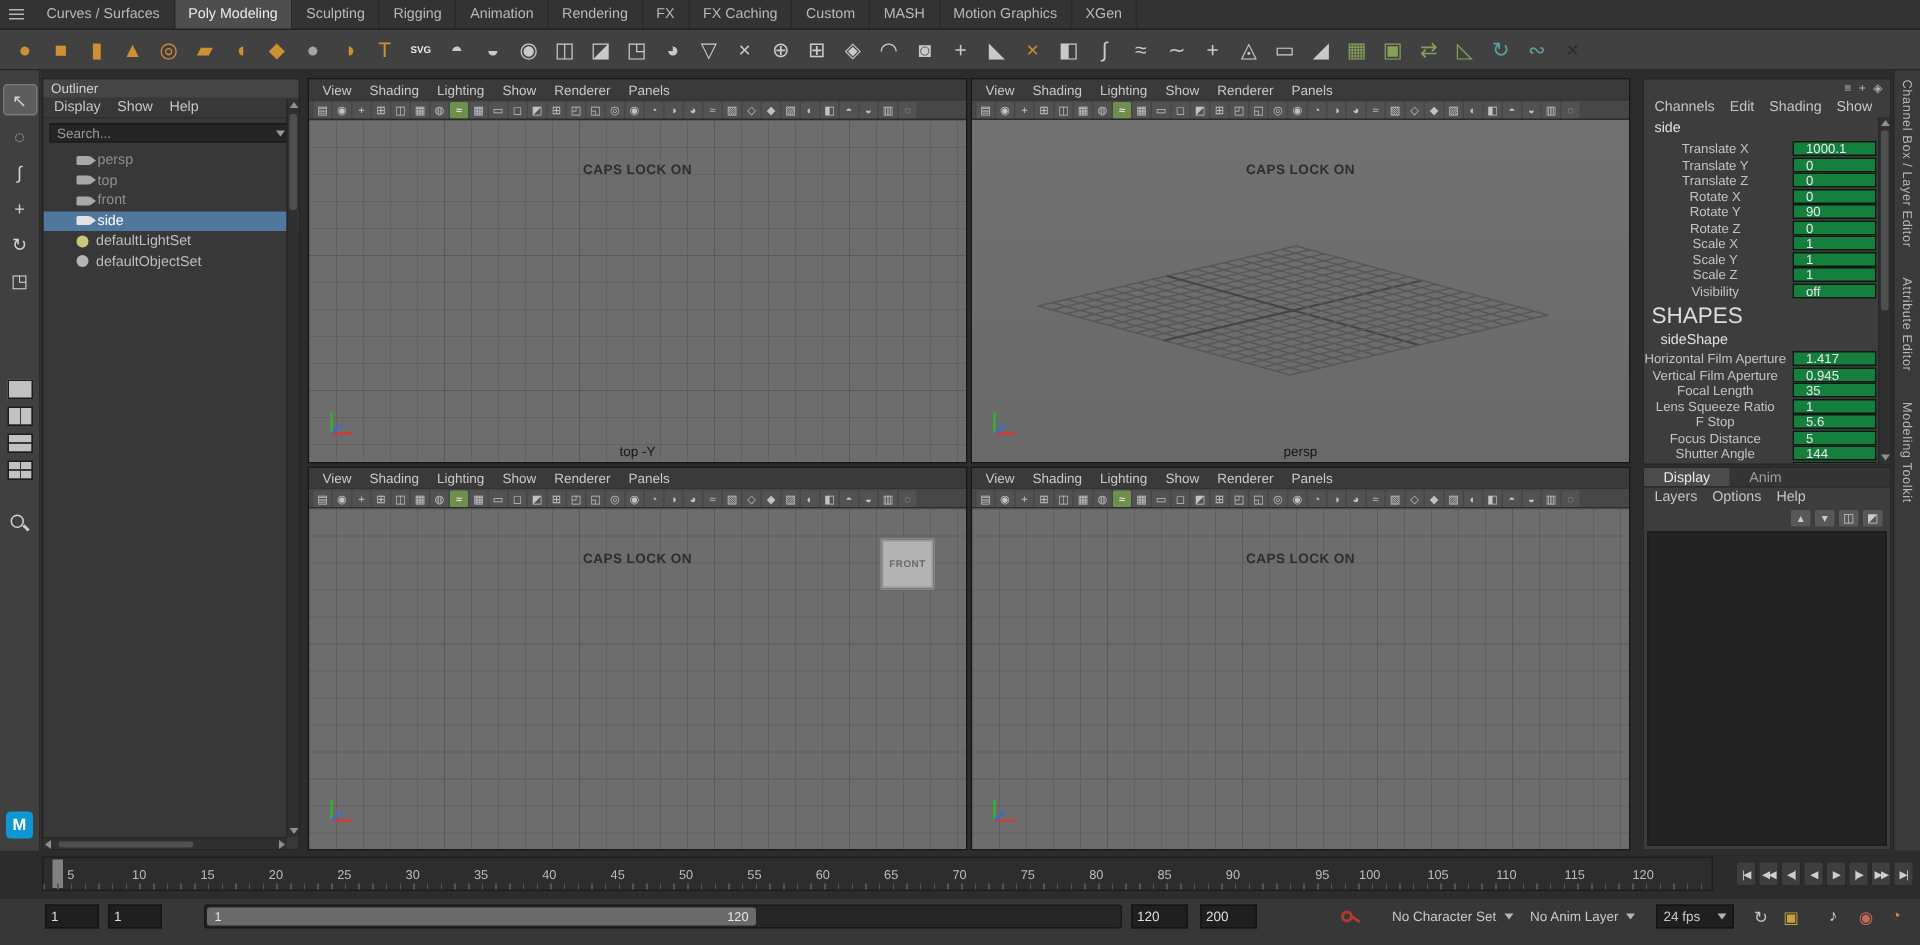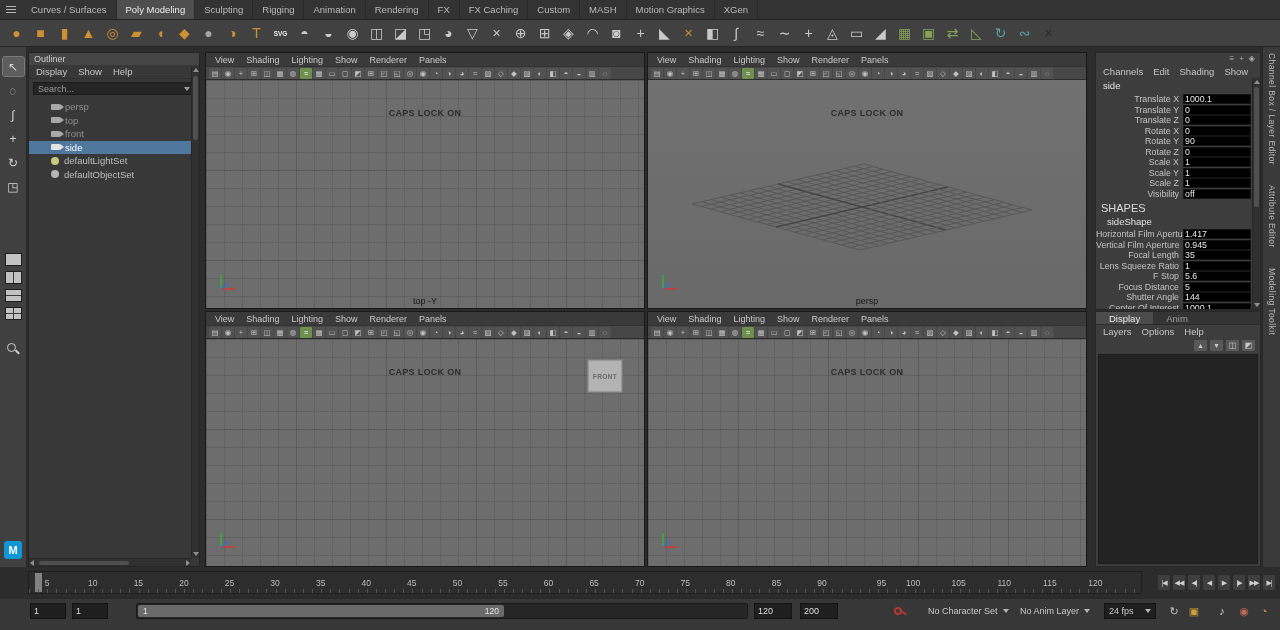--- a/index.html
+++ b/index.html
@@ -100,24 +100,24 @@
 
   
   .channelbox{position:absolute;left:1095px;top:52px;width:166px;height:258px;background:#3d3d3d;
               border:1px solid #272727;display:flex;flex-direction:column;}
   .cb-top{height:11px;display:flex;justify-content:flex-end;gap:5px;padding:1px 5px 0 0;align-items:center;color:#b0b0b0;font-size:8px;}
   .cb-top span{line-height:8px;}
   .cb-menus{height:14px;display:flex;gap:10px;padding:0 7px;align-items:center;}
   .cb-body{flex:1;position:relative;overflow:hidden;padding-right:9px;}
   .cb-obj{color:#e0e0e0;padding:2px 0 3px 7px;font-size:9.5px;}
   .cb-row{height:10.5px;display:flex;align-items:center;}
-  .cb-label{flex:1;text-align:right;padding-right:4px;font-size:8.8px;color:#c3c3c3;white-space:nowrap;overflow:hidden;}
-  .cb-value{width:68px;flex:none;background:#000000;border:1px solid #151515;font-size:8.8px;color:#e8e8e8;
-            padding:0 1px;height:10px;line-height:8px;}
-  .cb-section{color:#dcdcdc;padding:3px 12px 1px 5px;font-size:11px;}
+  .cb-label{flex:1;text-align:center;padding-right:4px;font-size:8.8px;color:#c3c3c3;white-space:nowrap;overflow:hidden;}
+  .cb-value{width:56px;flex:none;background:#15803d;border:1px solid #151515;font-size:8.8px;color:#e8e8e8;
+            padding:0 8px;height:10px;line-height:8px;}
+  .cb-section{color:#dcdcdc;padding:3px 12px 1px 5px;font-size:15px;}
   .cb-shape{color:#e0e0e0;padding:1px 0 2px 11px;font-size:9.5px;}
   .cb-vscroll{position:absolute;right:0;top:0;bottom:0;width:8px;background:#303030;border-left:1px solid #272727;}
   .cb-vscroll .thumb{position:absolute;left:1px;right:1px;top:9px;height:120px;background:#4f4f4f;border-radius:2px;}
 
   
   .layer-editor{position:absolute;left:1095px;top:311px;width:166px;height:256px;background:#3d3d3d;
                 border:1px solid #272727;display:flex;flex-direction:column;}
   .le-tabs{height:13px;display:flex;background:#343434;border-bottom:1px solid #2b2b2b;}
   .le-tab{padding:0 13px;display:flex;align-items:center;color:#9f9f9f;}
   .le-tab.active{background:#4b4b4b;color:#e8e8e8;}

